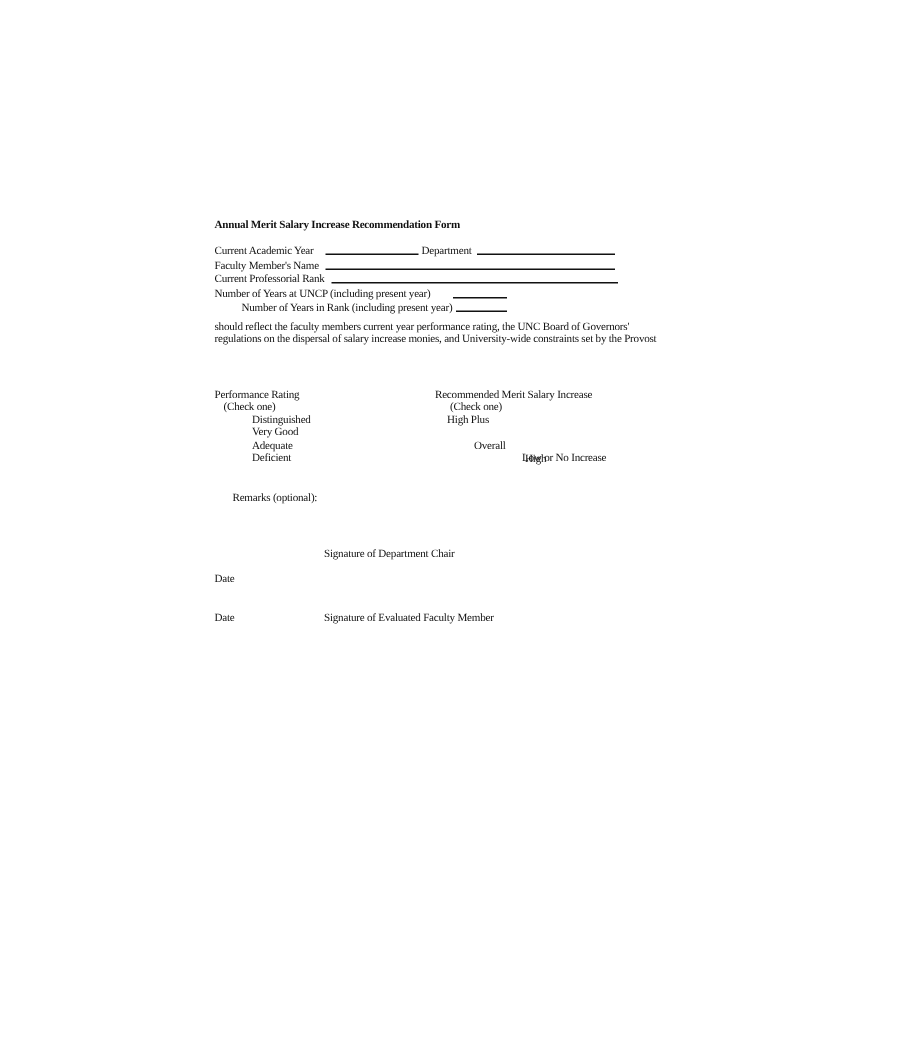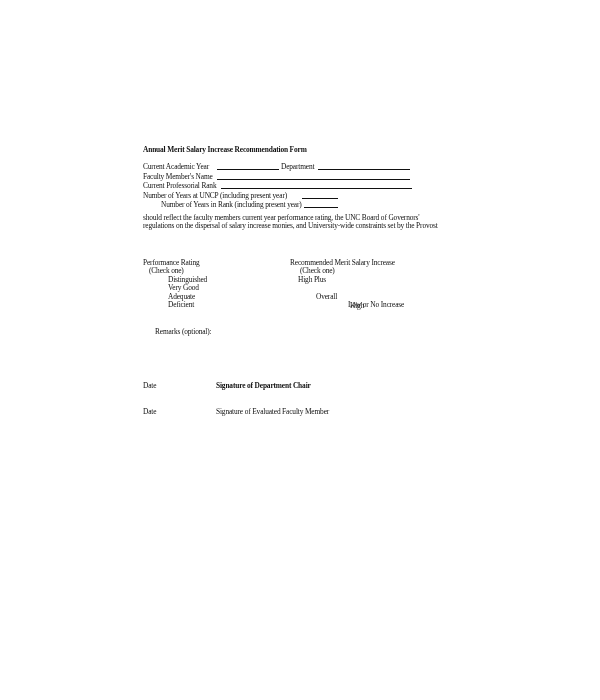--- a/index.html
+++ b/index.html
@@ -52,18 +52,18 @@
   <div class="t" style="left:300px; top:266px;">(Check one)</div>
   <div class="t" style="left:298px; top:274.5px;">High Plus</div>
   <div class="t" style="left:316px; top:301px;margin-left:34px;">High</div>
   <div class="t" style="left:316px; top:291.5px;">Overall</div>
   <div class="t" style="left:316px; top:300px;margin-left:32px;">Low or No Increase</div>
 
   <div class="t" style="left:143px; top:327px;margin-left:12px;">Remarks (optional):</div>
   <div style="position:absolute; left:143px; top:338px; width:270px; height:36px;"></div>
 
   <div class="t" style="left:143px; top:381px;">Date</div>
-  <div class="t" style="left:216px; top:381px;font-weight:bold;">Signature of Department Chair</div>
+  <div class="t" style="left:216px; top:364px;">Signature of Department Chair</div>
 
   <div class="t" style="left:143px; top:407px;">Date</div>
   <div class="t" style="left:216px; top:407px;">Signature of Evaluated Faculty Member</div>
 
 </div>
 
 </body></html>

